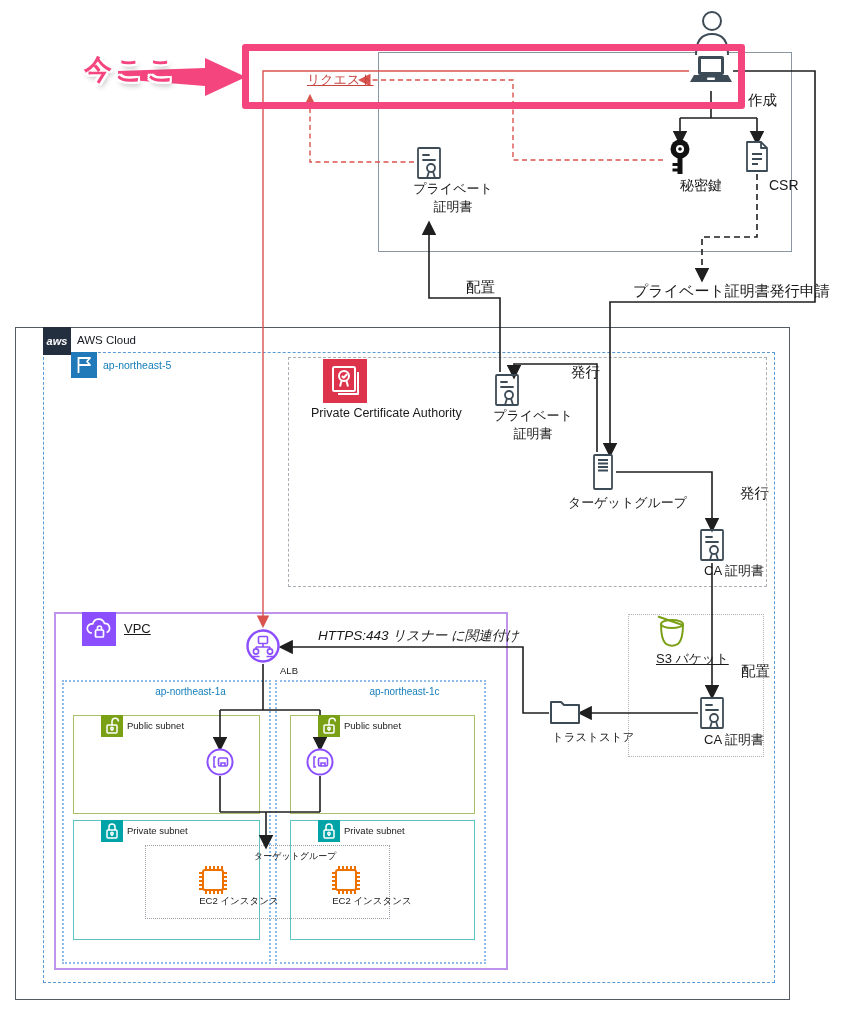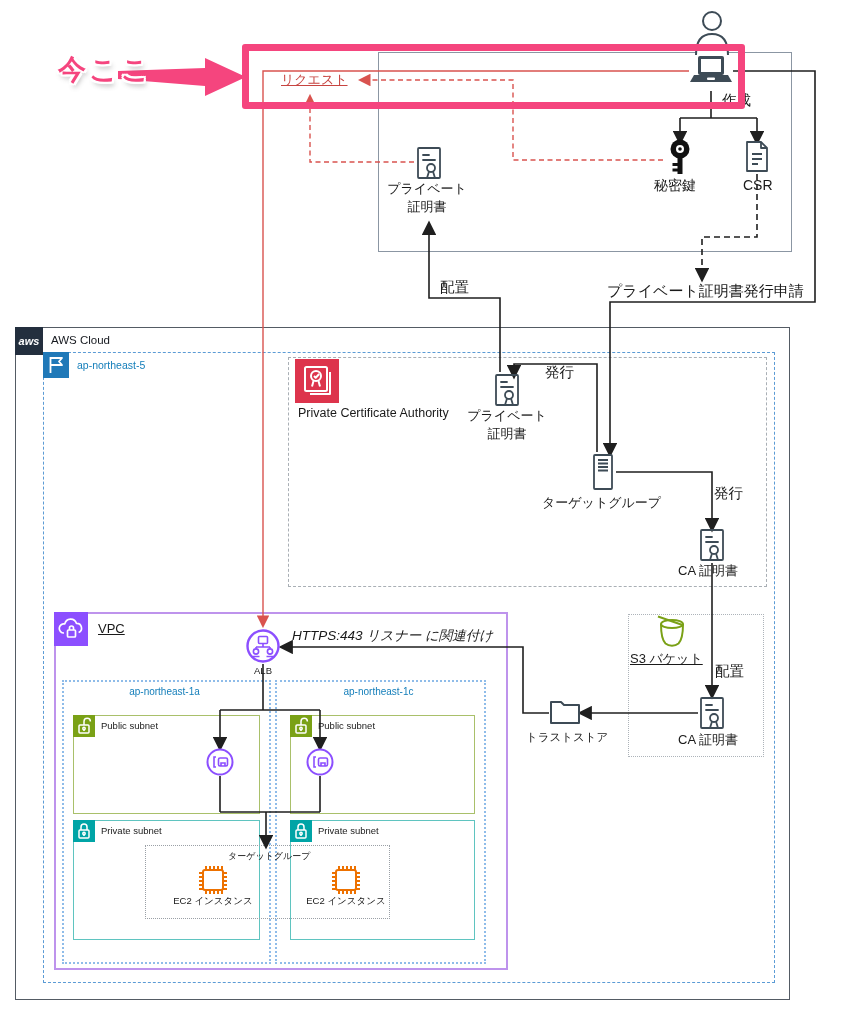--- a/index.html
+++ b/index.html
@@ -1,35 +1,35 @@
 <!DOCTYPE html>
 <html><head>
 <meta charset="utf-8">
 <style>
   html,body{margin:0;padding:0;background:#ffffff;}
   #canvas{
     position:relative;width:843px;height:1024px;background:#fff;overflow:hidden;
     font-family:"Liberation Sans","DejaVu Sans",sans-serif;color:#1a1a1a;
   }
   .abs{position:absolute;}
-  .lbl{position:absolute;white-space:nowrap;color:#1a1a1a;line-height:1.15;}
+  .lbl{position:absolute;white-space:nowrap;color:#1a1a1a;line-height:1.15;margin-left:26px;}
   .ctr{text-align:center;}
   
   .top-box{border:1px solid #8B96A3;background:transparent;}
   .pink-box{border:7px solid #F5457E;border-radius:3px;background:transparent;z-index:6;}
   .cloud-box{border:1px solid #545B64;}
   .region-box{border:1px dashed #5B9BD5;}
   .pca-box{border:1px dashed #A9AFB5;}
   .s3-box{border:1px dotted #ADB3B9;}
   .vpc-box{border:2px solid #BE93EC;}
   .az-box{border:2px dotted #8FBCE9;}
   .pub-box{border:1px solid #A9C06A;}
   .priv-box{border:1px solid #5FC4C0;}
   .tg-box{border:1px dotted #9AA0A6;}
-  .icon-sq{display:flex;align-items:center;justify-content:center;}
+  .icon-sq{display:flex;align-items:center;justify-content:center;margin-left:28px;}
   .now-here{
     font-size:28px;font-weight:800;letter-spacing:3px;color:#F5457E;z-index:7;
     text-shadow:-2px -2px 0 #fff,2px -2px 0 #fff,-2px 2px 0 #fff,2px 2px 0 #fff,
                  0 -2px 0 #fff,0 2px 0 #fff,-2px 0 0 #fff,2px 0 0 #fff,2px 4px 5px rgba(80,80,80,.45);
   }
   .red-text{color:#C74440;}
   .blue-text{color:#147EBA;}
   svg.lines{position:absolute;left:0;top:0;z-index:3;pointer-events:none;}
   .z4{z-index:4;}
   .z5{z-index:5;}
@@ -316,21 +316,21 @@
   <div class="lbl ctr z4" style="left:387px;top:200px;width:80px;font-size:13px;">証明書</div>
 
   <div class="lbl z4" style="left:440px;top:279px;font-size:14.5px;">配置</div>
   <div class="lbl z4" style="left:607px;top:282px;font-size:15px;">プライベート証明書発行申請</div>
 
   <div class="abs icon-sq z4" style="left:295px;top:359px;width:44px;height:44px;background:#DD344C;">
     <svg width="44" height="44">
         <use href="#sym-pca-glyph"></use>
       </svg>
   </div>
-  <div class="lbl z4" style="left:298px;top:406px;font-size:12.5px;">Private Certificate Authority</div>
+  <div class="lbl z4" style="left:285px;top:406px;font-size:12.5px;">Private Certificate Authority</div>
 
   <div class="abs z4" style="left:494px;top:373px;">
     <svg width="26" height="34">
         <use href="#sym-cert"></use>
       </svg>
   </div>
   <div class="lbl ctr z4" style="left:467px;top:409px;width:80px;font-size:13px;">プライベート</div>
   <div class="lbl ctr z4" style="left:467px;top:427px;width:80px;font-size:13px;">証明書</div>
   <div class="lbl z4" style="left:545px;top:364px;font-size:14.5px;">発行</div>
 

